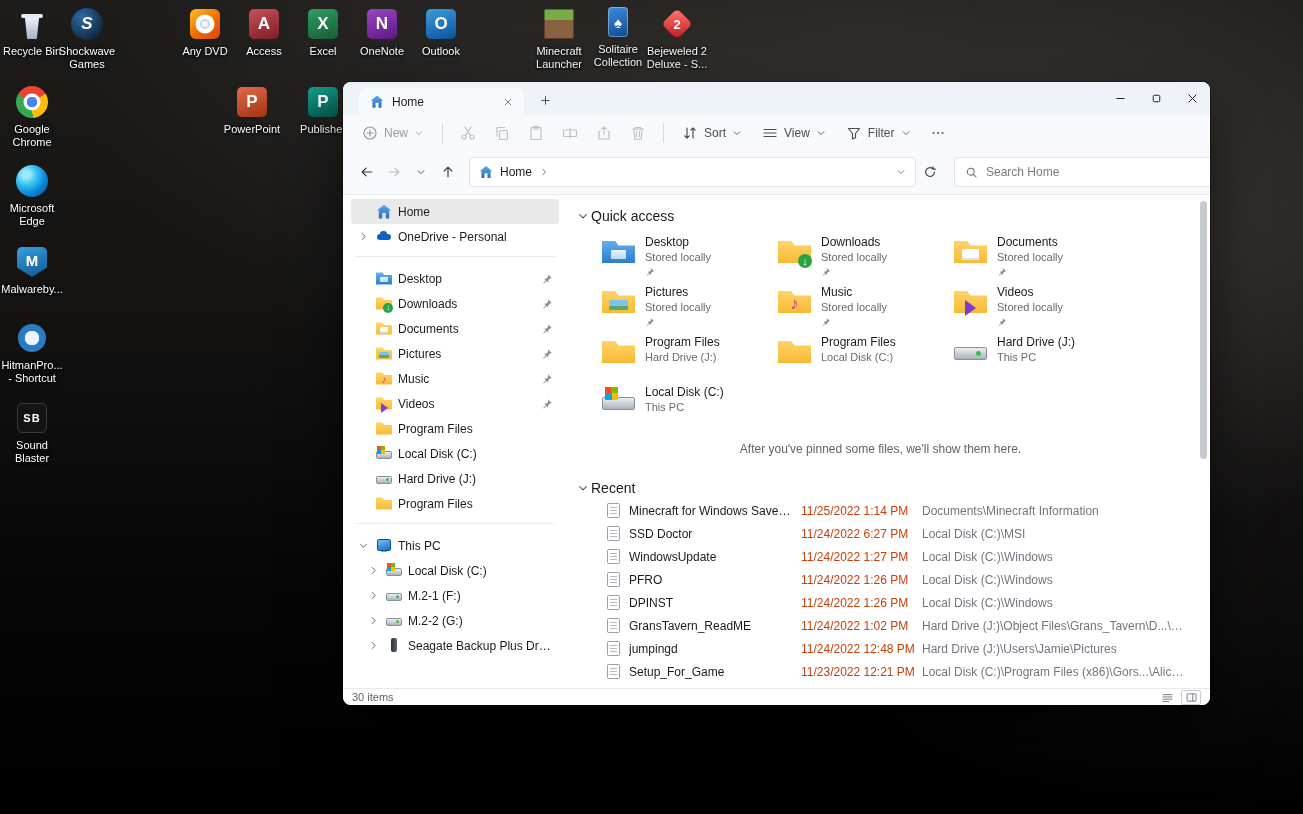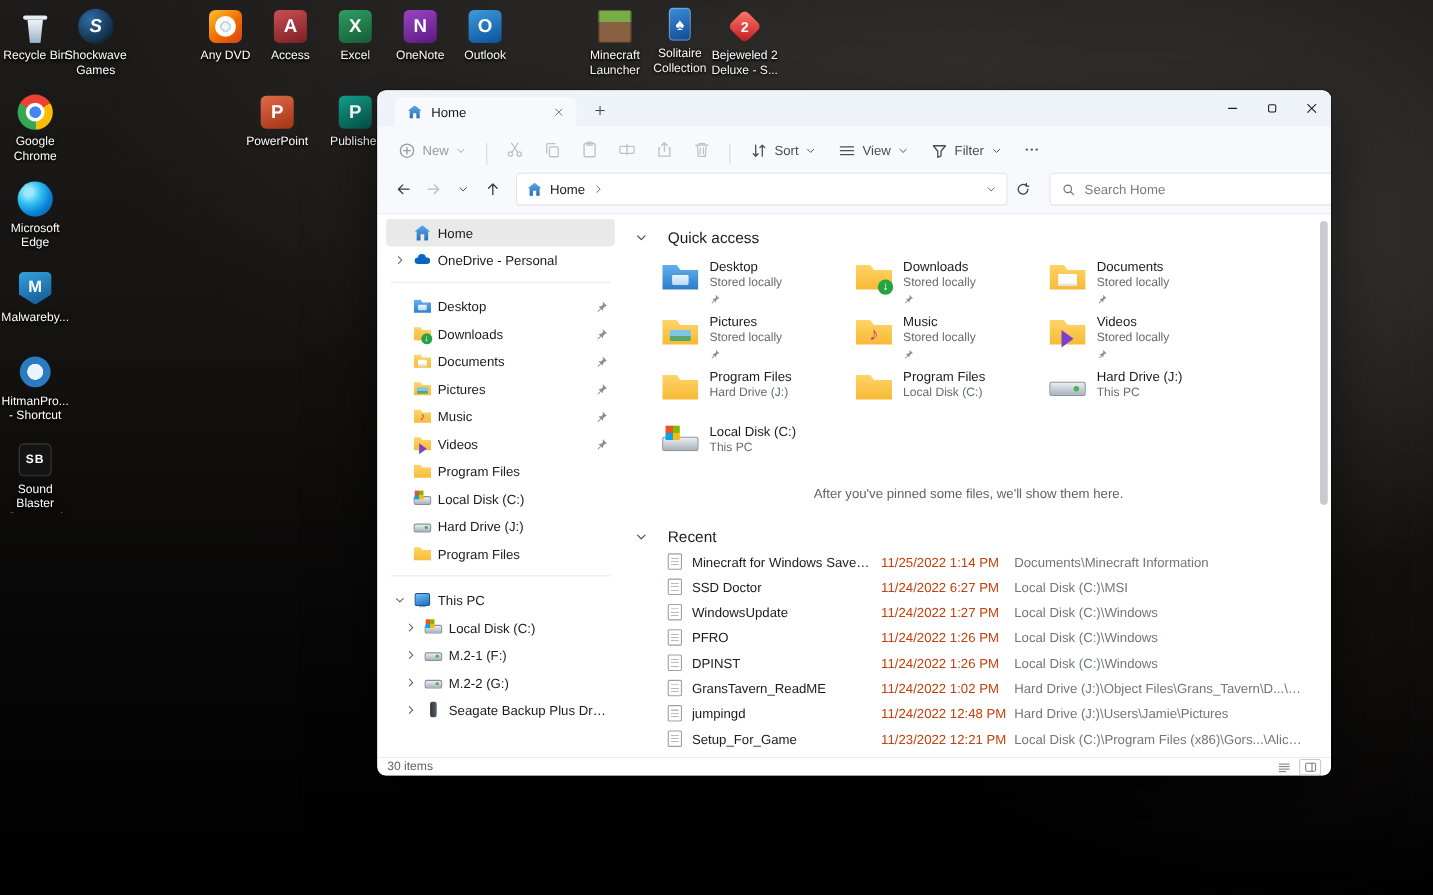--- a/index.html
+++ b/index.html
@@ -143,21 +143,21 @@
   .tab .ico{width:14px;height:14px}
   .tab-title{font-size:12px;color:#1b1b1b;flex:1;white-space:nowrap;overflow:hidden}
   .tab-close{width:18px;height:18px;display:flex;align-items:center;justify-content:center;border-radius:4px;color:#55595f}
   .tab-close svg{width:10px;height:10px}
   .newtab{width:26px;height:24px;display:flex;align-items:center;justify-content:center;margin:0 0 3px 8px;border-radius:4px;color:#3c4046}
   .newtab svg{width:11px;height:11px}
   .wctrls{position:absolute;right:0;top:0;height:33px;display:flex}
   .wbtn{width:36px;height:100%;display:flex;align-items:center;justify-content:center;color:#1b1b1b}
   .wbtn svg{width:13px;height:13px}
 
-  .toolbar{height:35px;background:#f7f9fc;display:flex;align-items:flex-end;padding:0 10px;gap:2px;flex:none}
+  .toolbar{height:35px;background:#f7f9fc;display:flex;align-items:center;padding:0 10px;gap:2px;flex:none}
   .tb-btn{display:flex;align-items:center;gap:6px;padding:5px 9px;border-radius:5px;color:#494f57;font-size:12px}
   .tb-btn.dim{color:#969ca5}
   .tb-icobtn{width:32px;height:28px;display:flex;align-items:center;justify-content:center;border-radius:5px;color:#5a5f66}
   .tb-icobtn.dis{color:#bcc1c8}
   .t16{width:16px;height:16px}
   .t10{width:10px;height:10px}
   .tb-sep{width:1px;height:20px;background:#d8dce2;margin:0 7px;flex:none}
 
   .addrrow{height:45px;background:#f7f9fc;display:flex;align-items:center;padding:0 10px;border-bottom:1px solid #e7eaef;flex:none}
   .nav-btn{width:27px;height:27px;display:flex;align-items:center;justify-content:center;border-radius:4px;color:#3b3e43;flex:none}
@@ -182,21 +182,21 @@
   .srow{height:25px;display:flex;align-items:center;gap:6px;padding:0 6px;border-radius:4px;font-size:12px;color:#1b1b1b}
   .srow[data-selected="true"]{background:#e9e9e9}
   .srow.child{padding-left:16px}
   .chev{width:13px;height:13px;display:flex;align-items:center;justify-content:center;color:#5f6368;flex:none}
   .csvg{width:11px;height:11px}
   .slabel{flex:1;white-space:nowrap;overflow:hidden;text-overflow:ellipsis}
   .pin{width:12px;height:12px;color:#8a8f96;flex:none}
   .ssep{height:1px;background:#e8eaee;margin:7px 4px 9px}
 
   .main{flex:1;padding:10px 26px 0 12px;overflow:hidden;font-size:12px}
-  .sec-head{display:flex;align-items:center;gap:18px;height:22px;color:#1b1b1b;font-size:14px}
+  .sec-head{display:flex;align-items:center;gap:2px;height:22px;color:#1b1b1b;font-size:14px}
   .sec-head svg{width:12px;height:12px;color:#44474c;flex:none}
   .sec-head.fav{margin-top:4px}
   .sec-head.rec{margin-top:21px}
 
   .qa-grid{display:grid;grid-template-columns:176px 176px 176px;row-gap:3px;margin:6px 0 0 23px}
   .qa{display:flex;align-items:flex-start;gap:10px;height:47px;border-radius:4px;padding:2px 4px 0 2px}
   .qa .ico{width:33px;height:30px;margin-top:2px}
   .qa .ico[data-icon="downloads-folder"]::after{width:14px;height:14px;font-size:11px;line-height:14px}
   .qa .ico[data-icon="music-folder"]::after{font-size:17px}
   .qa .ico[data-icon="videos-folder"]::after{border-left-width:11px;border-top-width:8px;border-bottom-width:8px}

